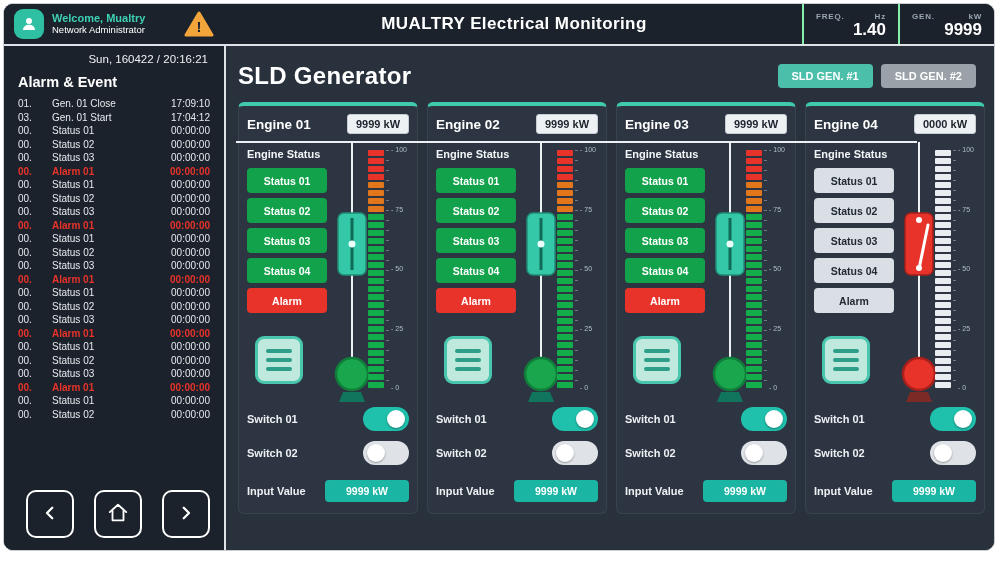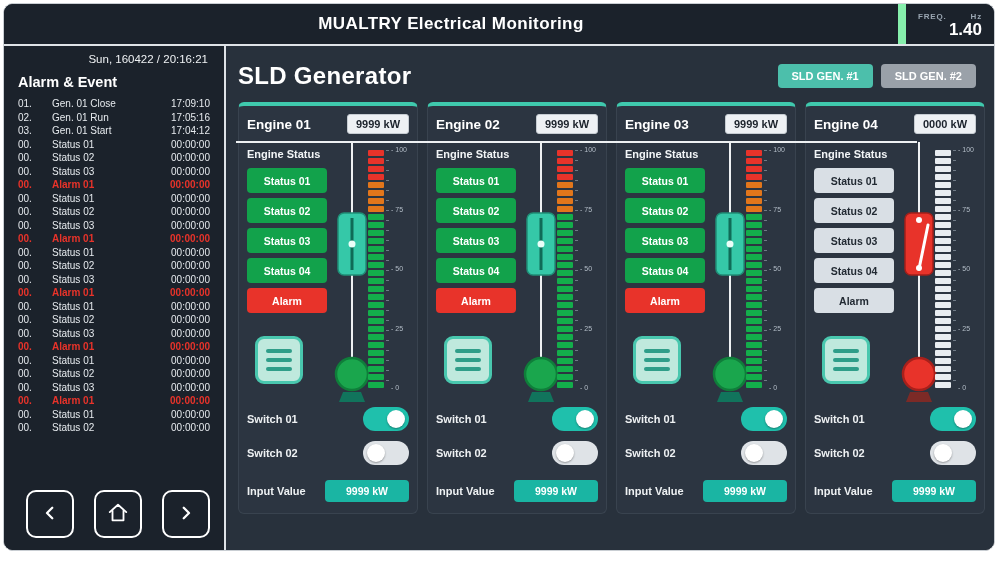--- a/index.html
+++ b/index.html
@@ -17,21 +17,21 @@
     background: #1b222b; border-bottom: 2px solid #dfe3e7; }
   .h-left { width: 222px; flex: none; display: flex; align-items: center; gap: 8px; padding: 0 10px; }
   .user-icon { width: 30px; height: 30px; border-radius: 9px; background: #2fbfa3;
     display: flex; align-items: center; justify-content: center; flex: none; border: none; cursor: pointer; }
   .user-text { line-height: 1.15; }
   .welcome { color: #3fd0b4; font-size: 11px; font-weight: bold; }
   .role { color: #ffffff; font-size: 9.5px; }
   .warn { margin-left: auto; margin-right: 2px; display: flex; align-items: center; background: none; border: none; cursor: pointer; }
   .h-title { flex: 1; display: flex; align-items: center; justify-content: center;
     color: #ffffff; font-size: 17px; font-weight: bold; letter-spacing: 0.4px; }
-  .h-stat { border-left: 8px solid #86efac; min-width: 96px; padding: 4px 12px 2px 12px;
+  .h-stat { border-left: 2px solid #86efac; min-width: 96px; padding: 4px 12px 2px 12px;
     display: flex; flex-direction: column; justify-content: center; }
   .stat-top { display: flex; justify-content: space-between; align-items: flex-start;
     font-size: 8px; color: #9aa6b2; letter-spacing: 0.8px; font-weight: bold; }
   .stat-val { font-size: 17px; font-weight: bold; color: #ffffff; text-align: right; line-height: 1.05; }
 
   
   .content { flex: 1; display: flex; min-height: 0; }
 
   
   .sidebar { width: 222px; flex: none; background: #1b222b; border-right: 2px solid #dfe3e7;
@@ -112,47 +112,67 @@
     display: flex; align-items: center; justify-content: space-between; }
   .input-box { background: #1ab5a3; color: #ffffff; font-size: 10.5px; font-weight: bold;
     padding: 5px 8px; border-radius: 4px; min-width: 84px; text-align: center; cursor: pointer; }
 </style>
 </head>
 <body>
 
 <div class="app">
 
   <header class="header">
+    <div class="h-left">
+      <button class="user-icon">
+        <svg width="18" height="18" viewBox="0 0 24 24" fill="#ffffff">
+            <circle cx="12" cy="8" r="4"></circle>
+            <path d="M4 20c0-4.4 3.6-7 8-7s8 2.6 8 7z"></path>
+          </svg>
+      </button>
+      <div class="user-text">
+        <div class="welcome">Welcome, Mualtry</div>
+        <div class="role">Network Administrator</div>
+      </div>
+      <button class="warn">
+        <svg width="30" height="27" viewBox="0 0 30 27">
+            <path d="M15 2 L28 24 H2 Z" fill="#f2a53a" stroke="#f2a53a" stroke-width="3" stroke-linejoin="round"></path>
+            <text x="15" y="21" text-anchor="middle" font-size="15" font-weight="bold" fill="#1b222b">!</text>
+          </svg>
+      </button>
+    </div>
     <div class="h-title">MUALTRY Electrical Monitoring</div>
     <div class="h-stat">
       <div class="stat-top">
         <span>FREQ.</span>
         <span>Hz</span>
       </div>
       <div class="stat-val">1.40</div>
     </div>
+    <div class="h-stat">
+      <div class="stat-top">
+        <span>GEN.</span>
+        <span>kW</span>
+      </div>
+      <div class="stat-val">9999</div>
+    </div>
   </header>
 
   <div class="content">
 
     <aside class="sidebar">
       <div class="datetime">Sun, 160422 / 20:16:21</div>
       <div class="side-title">Alarm &amp; Event</div>
       <div class="tbl-body">
   <div class="alarm-row">
     <span class="col-no">01.</span>
     <span class="col-name">Gen. 01 Close</span>
     <span class="col-time">17:09:10</span>
   </div>
 
-  <div class="alarm-row">
-    <span class="col-no">02.</span>
-    <span class="col-name">Gen. 01 Run</span>
-    <span class="col-time">17:05:16</span>
-  </div>
 
   <div class="alarm-row">
     <span class="col-no">03.</span>
     <span class="col-name">Gen. 01 Start</span>
     <span class="col-time">17:04:12</span>
   </div>
 
 
   <div class="alarm-row">
     <span class="col-no">00.</span>

